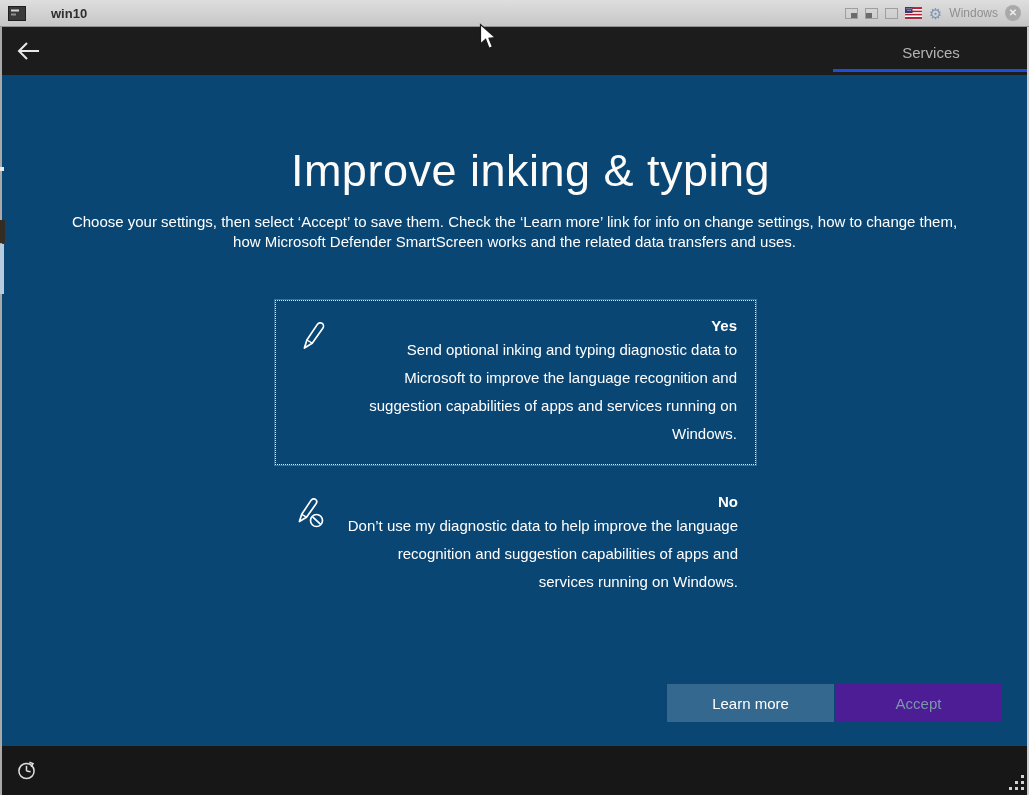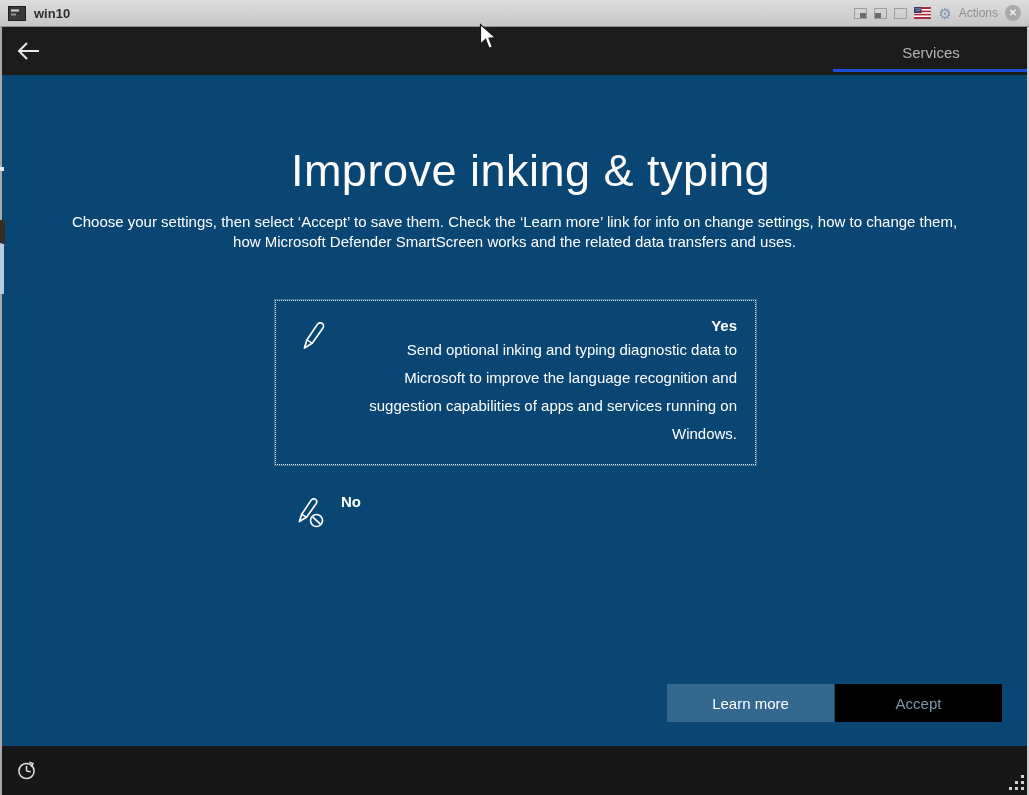--- a/index.html
+++ b/index.html
@@ -6,21 +6,21 @@
   body { background:#444; font-family:"Liberation Sans", sans-serif; }
   .screen{
     position:relative; width:1029px; height:795px; overflow:hidden;
     background:#0a4674;
   }
   
   .titlebar{
     position:absolute; top:0; left:0; width:1029px; height:27px;
     background:linear-gradient(#dedede,#c6c6c6);
     border-bottom:1px solid #909090;
-    display:flex; align-items:center; padding:8px 8px;
+    display:flex; align-items:center; padding:8px 8px;gap:17px;
   }
   .titlebar .app-ico{ width:18px; height:15px; margin-right:8px; }
   .titlebar .vm-title{ font-size:13px; font-weight:bold; color:#2e2e2e; }
   .tb-right{ margin-left:auto; display:flex; align-items:center; gap:7px; }
   .sq-ico{ width:13px; height:11px; border:1px solid #9e9e9e; position:relative; background:transparent; }
   .sq-ico .blk{ position:absolute; width:6px; height:5px; background:#6b6b6b; }
   .sq-ico.v1 .blk{ right:0; bottom:0; }
   .sq-ico.v2 .blk{ left:0; bottom:0; }
   .gear{ font-size:15px; color:#7d95b5; line-height:1; }
   .actions-label{ font-size:12px; color:#8f8f8f; }
@@ -59,21 +59,21 @@
   .option.plain{ margin-top:18px; padding-top:10px; }
   .opt-ico{ width:32px; margin-right:16px; flex:0 0 32px; padding-top:2px; }
   .opt-label{ font-size:15px; font-weight:bold; margin-bottom:2px; }
   .opt-desc{ font-size:15px; line-height:28px; max-width:400px; }
   .btn-row{ position:absolute; top:609px; right:27px; display:flex; gap:1px; }
   .btn{
     width:167px; height:38px; border:none; font-family:inherit;
     font-size:15px; display:flex; align-items:center; justify-content:center;
   }
   .btn.primary{ background:#35688f; color:#ffffff; cursor:pointer; }
-  .btn.disabled{ background:#000000; color:#7b96ab; }
+  .btn.disabled{ background:#4c1d95; color:#7b96ab; }
   
   .bottombar{
     position:absolute; top:746px; left:0; width:1029px; height:49px; background:#171717;
   }
   .clock-btn{ position:absolute; left:16px; top:14px; width:21px; height:21px; }
   .grip{ position:absolute; right:5px; bottom:5px; width:16px; height:16px; }
   
   .edge{ position:absolute; pointer-events:none; }
   .edge.left{ left:0; top:27px; width:2px; height:768px; background:#a9a9a9; }
   .edge.right{ right:0; top:27px; width:2px; height:768px; background:#cfcfcf; }
@@ -108,21 +108,21 @@
         <rect x="0" y="5.2" width="17" height="1.6" fill="#fff"></rect>
         <rect x="0" y="8.4" width="17" height="1.6" fill="#fff"></rect>
         <rect x="0" y="0" width="7.5" height="6" fill="#3c3b6e"></rect>
         <circle cx="2" cy="1.7" r="0.5" fill="#fff"></circle>
           <circle cx="4" cy="1.7" r="0.5" fill="#fff"></circle>
         <circle cx="6" cy="1.7" r="0.5" fill="#fff"></circle>
           <circle cx="3" cy="3.6" r="0.5" fill="#fff"></circle>
         <circle cx="5" cy="3.6" r="0.5" fill="#fff"></circle>
       </svg>
       <span class="gear">⚙</span>
-      <span class="actions-label">Actions</span>
+      <span class="actions-label">Windows</span>
       <span class="close-circ">✕</span>
     </div>
   </div>
 
   <div class="navbar">
     <svg class="back-btn" viewBox="0 0 28 24">
       <path d="M25 12 L5 12 M13 4 L5 12 L13 20" stroke="#e9e9e9" stroke-width="2" fill="none"></path>
     </svg>
     <div class="tab-services">
       <span>Services</span>
@@ -156,20 +156,21 @@
         <div class="opt-ico">
           <svg width="29" height="34" viewBox="0 0 29 34">
             <path d="M3.4 26.5 L5.7 19.3 L15 5.4 C16.1 3.8 18.2 3.3 19.5 4.3 C20.9 5.4 21.1 7.4 19.9 9 L10.5 22.2 L3.4 26.5 Z" fill="none" stroke="#ffffff" stroke-width="1.7" stroke-linejoin="round"></path>
             <path d="M5.7 19.3 L10.5 22.2" fill="none" stroke="#ffffff" stroke-width="1.4"></path>
             <circle cx="20.5" cy="25.5" r="6" fill="#0a4674" stroke="#ffffff" stroke-width="1.7"></circle>
             <path d="M16.6 21.8 L24.4 29.2" stroke="#ffffff" stroke-width="1.7"></path>
           </svg>
         </div>
         <div>
           <div class="opt-label">No</div>
+          <div class="opt-desc">Don’t use my diagnostic data to help improve the language recognition and suggestion capabilities of apps and services running on Windows.</div>
         </div>
       </div>
 
     </div>
 
     <div class="btn-row">
       <button class="btn primary">Learn more</button>
       <button class="btn disabled">Accept</button>
     </div>
   </div>

